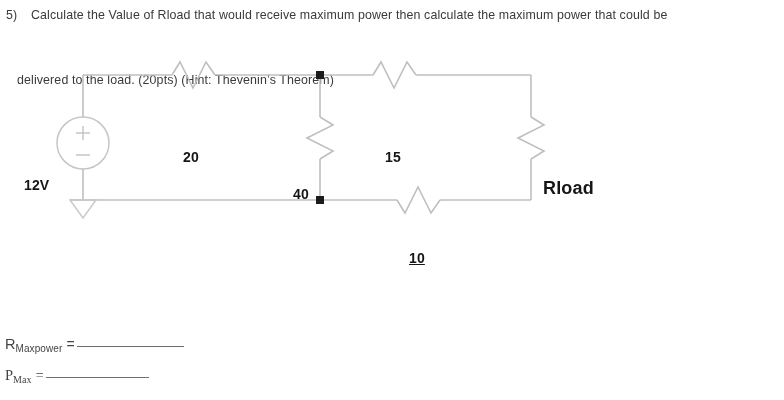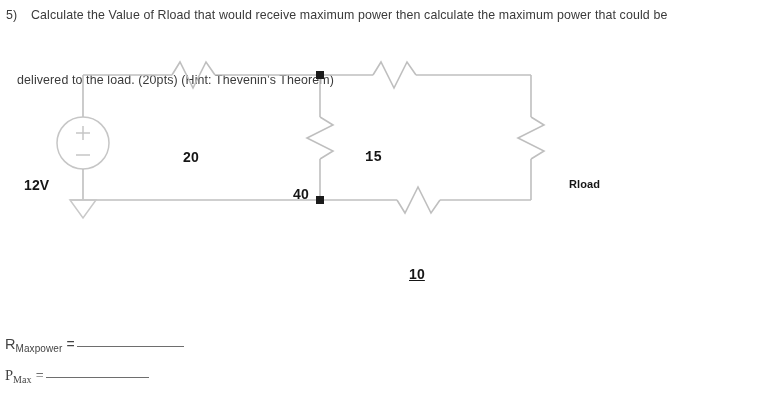--- a/index.html
+++ b/index.html
@@ -96,23 +96,23 @@
     font-family: "Liberation Sans", sans-serif;
     font-weight: bold;
     font-size: 14px;
     color: #161616;
     white-space: nowrap;
     letter-spacing: 0.01em;
   }
   #label-12v  { left: 24px;  top: 122px; }
   #label-20   { left: 183px; top: 94px;  }
   #label-40   { left: 271px; top: 131px; margin-left: 22px; }
-  #label-15   { left: 365px; top: 94px; font-family: Liberation Mono, monospace;  }
-  #label-10   { left: 409px; top: 211px; text-decoration: underline; }
-  #label-rload{ left: 569px; top: 123px; font-size: 11px; }
+  #label-15   { left: 385px; top: 94px;  }
+  #label-10   { left: 409px; top: 195px; text-decoration: underline; }
+  #label-rload{ left: 543px; top: 123px; font-size: 18px; }
 
   
   #answers {
     position: absolute;
     left: 0px;
     top: 336px;
     width: 400px;
   }
   .ans-row {
     position: absolute;

